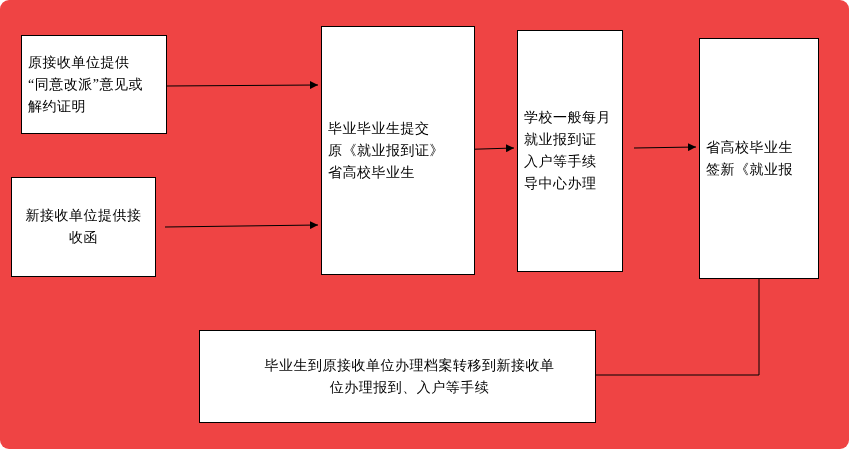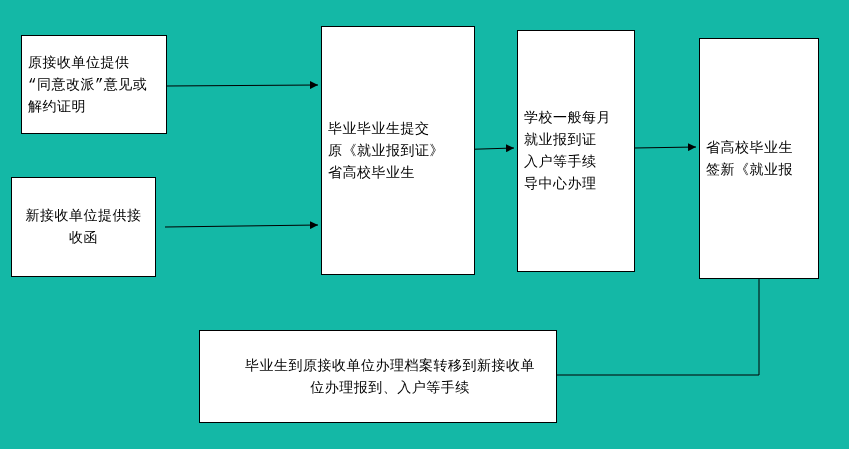--- a/index.html
+++ b/index.html
@@ -4,24 +4,25 @@
 <style>
   html, body {
     margin: 0;
     padding: 0;
     background: #ffffff;
   }
   .canvas {
     position: relative;
     width: 849px;
     height: 449px;
-    background: #14b8a6;
-    font-family: Liberation Mono, monospace;
+    background: #ef4444;
+    font-family: Liberation Serif, serif;
     color: #000000;
     overflow: hidden;
+    border-radius: 9px;
   }
   .connectors {
     position: absolute;
     left: 0;
     top: 0;
     width: 849px;
     height: 449px;
     pointer-events: none;
   }
   .flow-box {
@@ -38,23 +39,23 @@
   }
   .flow-box .line {
     white-space: nowrap;
   }
   .align-left   { text-align: left;  padding: 0 4px 0 6px; }
   .align-center { text-align: center; padding: 0 4px; }
 
   #box-original-unit   { left: 21px;  top: 35px;  width: 146px; height: 99px;  }
   #box-new-unit        { left: 11px;  top: 177px; width: 145px; height: 100px; }
   #box-graduate-submit { left: 321px; top: 26px;  width: 154px; height: 249px; }
-  #box-school-monthly  { left: 517px; top: 30px;  width: 118px; height: 242px; }
+  #box-school-monthly  { left: 517px; top: 30px;  width: 106px; height: 242px; }
   #box-center-issue    { left: 699px; top: 38px;  width: 120px; height: 241px; }
-  #box-final-procedures{ left: 199px; top: 330px; width: 358px; height: 93px; padding-left: 28px;  }
+  #box-final-procedures{ left: 199px; top: 330px; width: 397px; height: 93px; padding-left: 28px;  }
 </style>
 </head>
 <body>
 
 <div class="canvas">
 
   <svg class="connectors" width="849" height="449" viewBox="0 0 849 449" xmlns="http://www.w3.org/2000/svg">
     <defs>
       <marker id="arrowhead" markerWidth="9" markerHeight="8" refX="8" refY="4" orient="auto" markerUnits="userSpaceOnUse">
         <path d="M0,0 L8,4 L0,8 Z" fill="#000000"></path>

